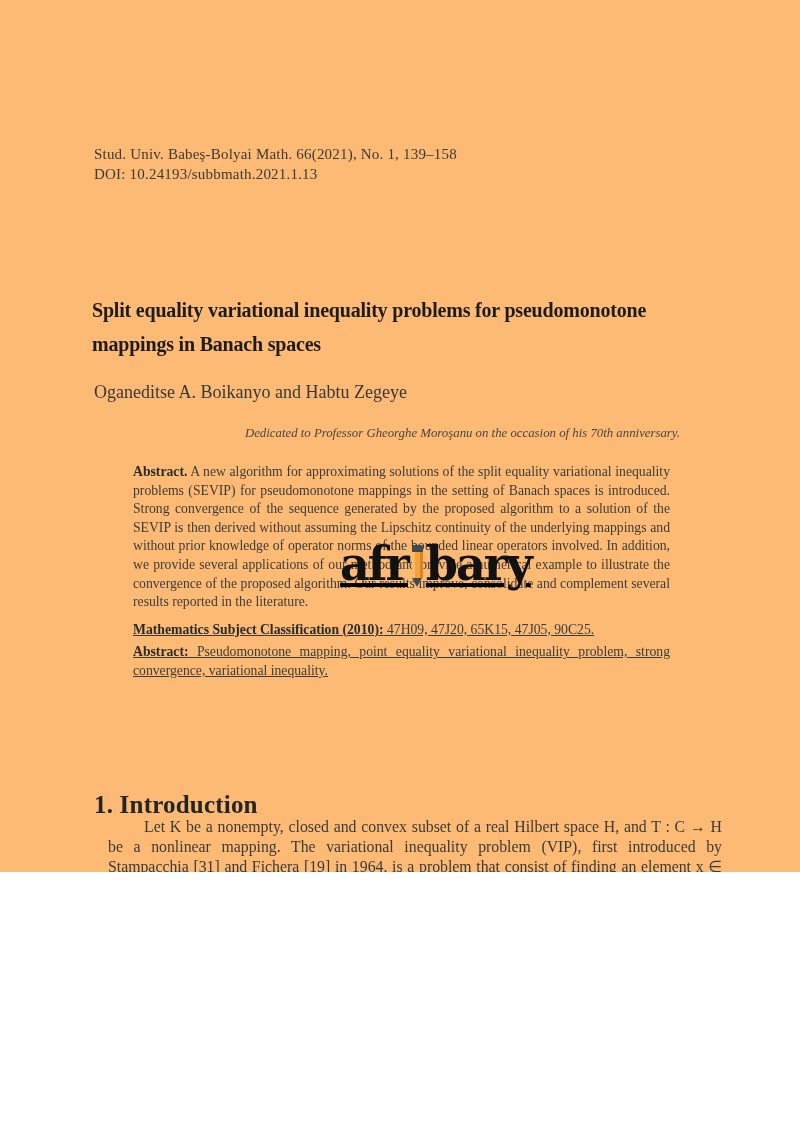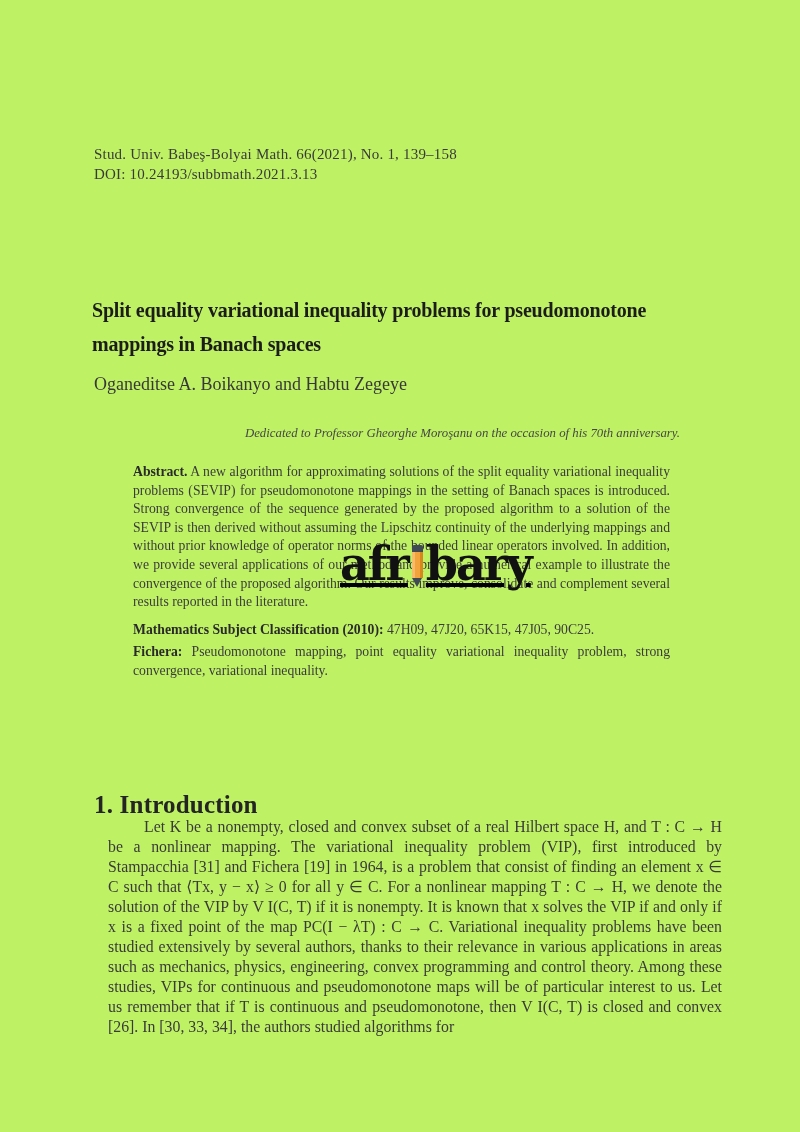--- a/index.html
+++ b/index.html
@@ -3,22 +3,22 @@
 <meta charset="utf-8">
 <style>
   html, body {
     margin: 0;
     padding: 0;
     background: #ffffff;
   }
   .page {
     position: relative;
     width: 800px;
-    height: 1132px;
-    background: #bef264;
+    height: 872px;
+    background: #fdba74;
     font-family: "Liberation Serif", serif;
     overflow: hidden;
   }
   .journal-header {
     position: absolute;
     left: 94px;
     top: 144px;
     font-size: 15px;
     line-height: 20px;
     color: #3a3a3a;
@@ -31,21 +31,21 @@
     width: 625px;
     font-size: 20px;
     line-height: 34px;
     font-weight: bold;
     color: #1c1c1c;
     letter-spacing: -0.2px;
   }
   .authors {
     position: absolute;
     left: 94px;
-    top: 374px;
+    top: 382px;
     font-size: 18px;
     color: #383838;
   }
   .dedication {
     position: absolute;
     left: 120px;
     top: 426px;
     width: 560px;
     text-align: right;
     font-style: italic;
@@ -63,20 +63,21 @@
     font-size: 13.7px;
     line-height: 18.6px;
     text-align: justify;
     margin: 0 0 9px 0;
   }
   .msc-para, .keywords-para {
     font-size: 13.7px;
     line-height: 18.6px;
     text-align: justify;
     margin: 0 0 4px 0;
+    text-decoration: underline;
   }
   .bold-label {
     font-weight: bold;
     color: #2a2a2a;
   }
   .section-heading {
     position: absolute;
     left: 94px;
     top: 770px;
     font-size: 25px;
@@ -144,33 +145,33 @@
     border-top: 9px solid #3f4a54;
   }
 </style>
 </head>
 <body>
 
 <div class="page">
 
   <div class="journal-header">
     <div>Stud. Univ. Babeş-Bolyai Math. 66(2021), No. 1, 139–158</div>
-    <div>DOI: 10.24193/subbmath.2021.3.13</div>
+    <div>DOI: 10.24193/subbmath.2021.1.13</div>
   </div>
 
   <h1 class="article-title">Split equality variational inequality problems for pseudomonotone mappings in Banach spaces</h1>
 
   <div class="authors">Oganeditse A. Boikanyo and Habtu Zegeye</div>
 
   <div class="dedication">Dedicated to Professor Gheorghe Moroşanu on the occasion of his 70th anniversary.</div>
 
   <div class="front-matter">
     <p class="abstract-para"><span class="bold-label">Abstract.</span><span> A new algorithm for approximating solutions of the split equality variational inequality problems (SEVIP) for pseudomonotone mappings in the setting of Banach spaces is introduced. Strong convergence of the sequence generated by the proposed algorithm to a solution of the SEVIP is then derived without assuming the Lipschitz continuity of the underlying mappings and without prior knowledge of operator norms of the bounded linear operators involved. In addition, we provide several applications of our method and provide a numerical example to illustrate the convergence of the proposed algorithm. Our results improve, consolidate and complement several results reported in the literature.</span></p>
     <p class="msc-para"><span class="bold-label">Mathematics Subject Classification (2010):</span><span> 47H09, 47J20, 65K15, 47J05, 90C25.</span></p>
-    <p class="keywords-para"><span class="bold-label">Fichera:</span><span> Pseudomonotone mapping, point equality variational inequality problem, strong convergence, variational inequality.</span></p>
+    <p class="keywords-para"><span class="bold-label">Abstract:</span><span> Pseudomonotone mapping, point equality variational inequality problem, strong convergence, variational inequality.</span></p>
   </div>
 
   <div class="watermark">
     <span class="wm-text">afr</span>
     <span class="wm-pencil">
       <span class="eraser"></span>
       <span class="body"></span>
       <span class="tip"></span>
     </span>
     <span class="wm-text">bary</span>

